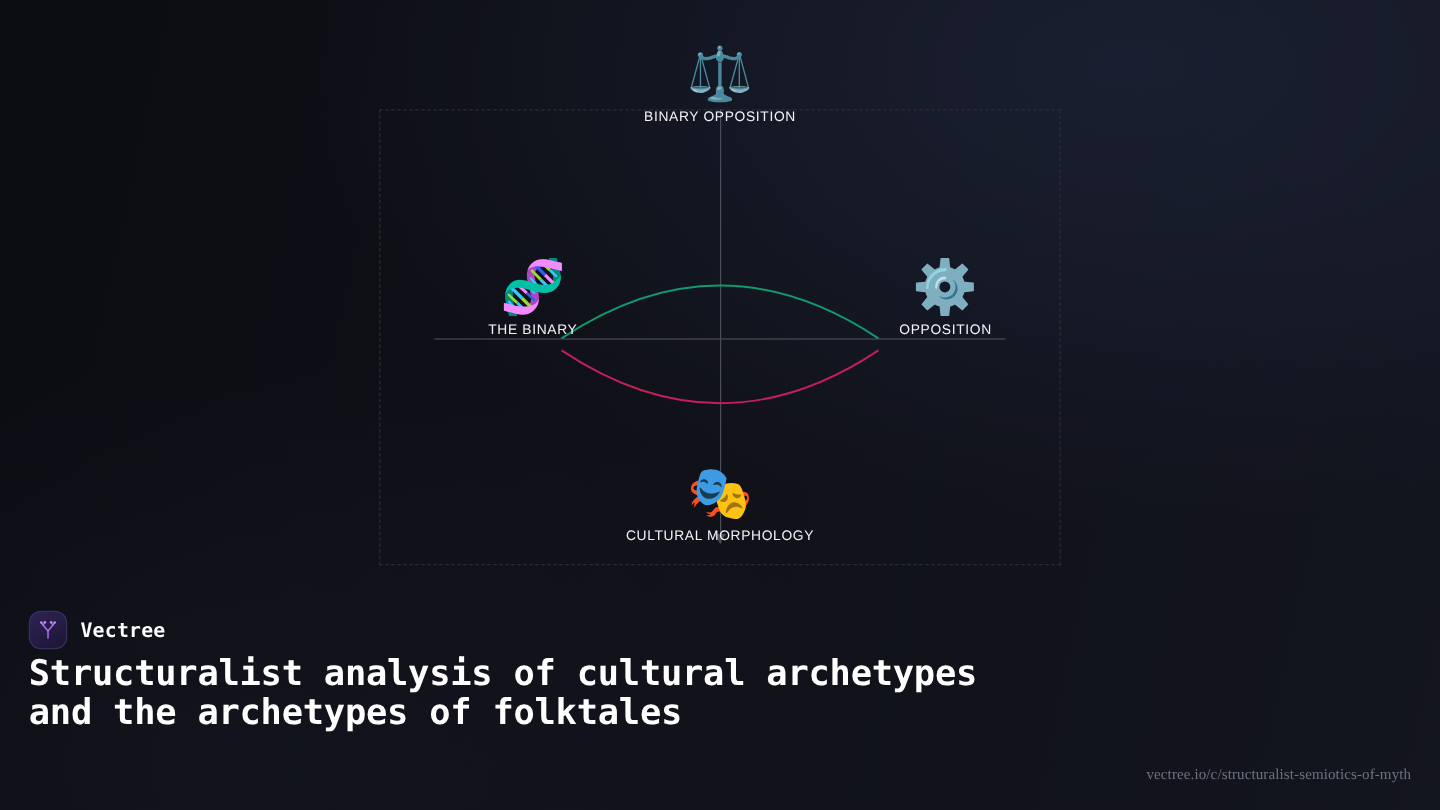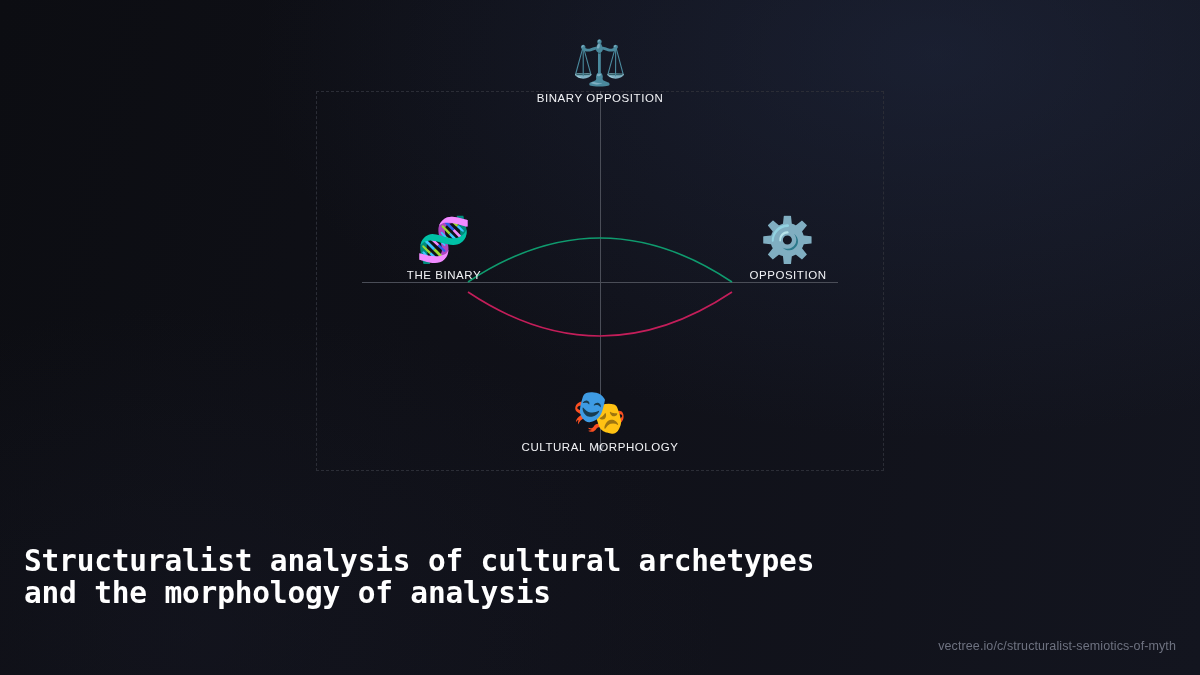--- a/index.html
+++ b/index.html
@@ -119,21 +119,21 @@
     font-size:29.5px;
     font-weight:bold;
     line-height:1.09;
     letter-spacing:-0.2px;
     color:#ffffff;
   }
 
   #share-url {
     position:absolute;
     right:24px; bottom:22px;
-    font-family:Liberation Sans, sans-serif;
+    font-family:Liberation Serif, serif;
     font-size:12.5px;
     color:#6e7280;
     letter-spacing:0.1px;
     text-align:right;
   }
 </style>
 </head>
 <body>
 
 <div id="bg-wash"></div>
@@ -168,18 +168,40 @@
 
   <div class="node" id="node-bottom">
     <span class="emoji">🎭</span>
     <span class="label">CULTURAL MORPHOLOGY</span>
   </div>
 
 </div>
 
 <div id="footer">
 
-
-  <div id="headline">Structuralist analysis of cultural archetypes and the morphology of analysis</div>
+  <div id="brand-row">
+    <div id="brand-logo">
+      <svg width="20" height="20" viewBox="0 0 24 24">
+        <g stroke="#b06cf0" stroke-width="1.5" fill="none" stroke-linecap="round">
+          <path d="M12 20 L12 13"></path>
+          <path d="M12 13 L7.2 7.2"></path>
+          <path d="M12 13 L16.8 7.2"></path>
+          <path d="M7.2 7.2 L5.4 4.8"></path>
+          <path d="M7.2 7.2 L8.8 4.6"></path>
+          <path d="M16.8 7.2 L15.2 4.6"></path>
+          <path d="M16.8 7.2 L18.6 4.8"></path>
+        </g>
+        <g fill="#c98bf7">
+          <circle cx="5.3" cy="4.4" r="1.25"></circle>
+          <circle cx="8.9" cy="4.2" r="1.25"></circle>
+          <circle cx="15.1" cy="4.2" r="1.25"></circle>
+          <circle cx="18.7" cy="4.4" r="1.25"></circle>
+        </g>
+      </svg>
+    </div>
+    <div id="brand-name">Vectree</div>
+  </div>
+
+  <div id="headline">Structuralist analysis of cultural archetypes and the archetypes of folktales</div>
 
   <div id="share-url">vectree.io/c/structuralist-semiotics-of-myth</div>
 
 </div>
 
 </body></html>

